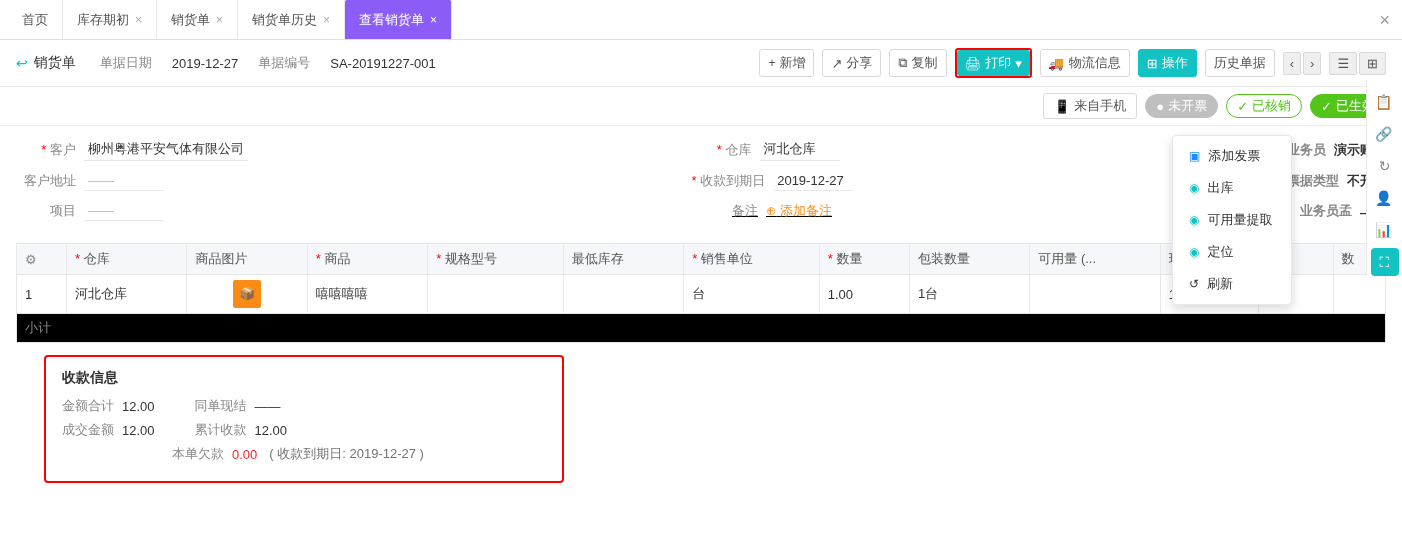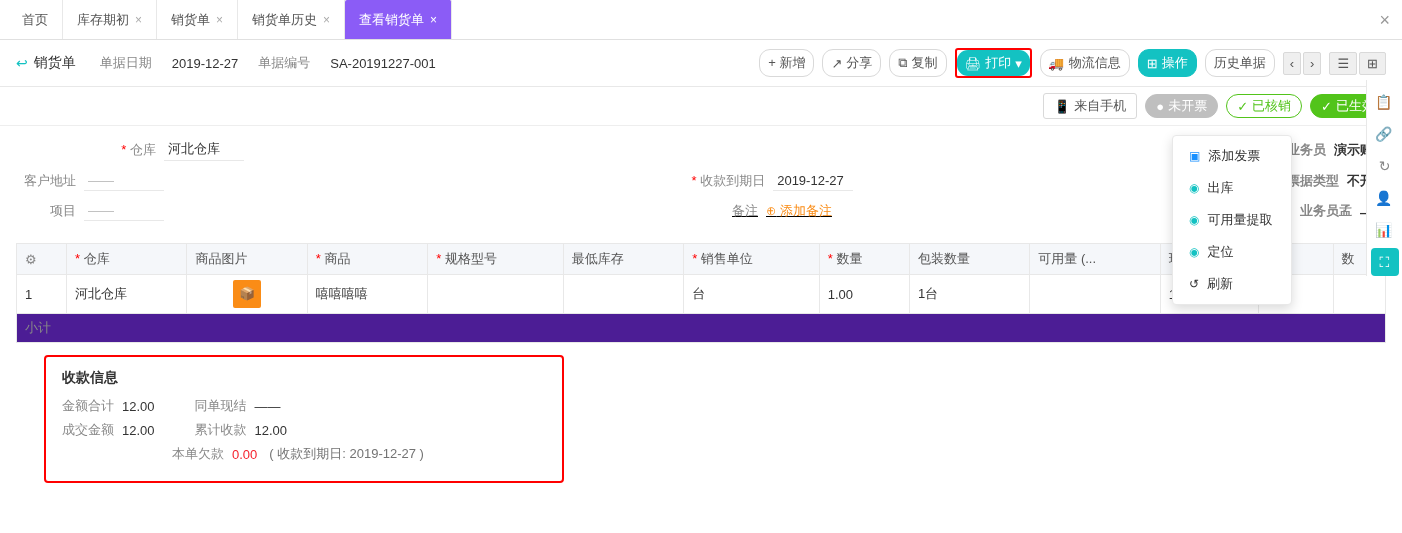--- a/index.html
+++ b/index.html
@@ -40,21 +40,21 @@
     .doc-title { font-size: 14px; font-weight: 500; color: #333; margin-right: 24px; }
     .doc-meta { display: flex; align-items: center; gap: 20px; color: #555; font-size: 13px; }
     .doc-meta-label { color: #888; }
     .doc-meta-value { color: #333; }
 
     .toolbar-right {
       margin-left: auto; display: flex; align-items: center; gap: 8px;
     }
     .toolbar-btn {
       display: flex; align-items: center; gap: 4px; padding: 4px 8px;
-      border: 1px solid #d9d9d9; border-radius: 11px; background: #fff;
+      border: 1px solid #d9d9d9; border-radius: 3px; background: #fff;
       color: #555; cursor: pointer; font-size: 12px; white-space: nowrap;
     }
     .toolbar-btn-active {
       background: #13c2c2; color: #fff; border-color: #13c2c2;
       border: 2px solid red;
     }
     .nav-arrows { display: flex; gap: 2px; }
     .nav-arrow { padding: 3px 6px; border: 1px solid #d9d9d9; cursor: pointer; color: #555; border-radius: 2px; }
     .view-toggle { display: flex; gap: 2px; }
     .view-btn { padding: 3px 7px; border: 1px solid #d9d9d9; cursor: pointer; color: #555; border-radius: 2px; }
@@ -105,21 +105,21 @@
       width: 100%; border-collapse: collapse; font-size: 12px;
     }
     th {
       background: #f5f7fa; border: 1px solid #e8e8e8; padding: 6px 8px;
       text-align: left; color: #555; white-space: nowrap; font-weight: 500;
     }
     th.required::before { content: '* '; color: red; }
     td {
       border: 1px solid #e8e8e8; padding: 5px 8px; color: #333;
     }
-    tr.subtotal td { background: #4c1d95; color: #888; }
+    tr.subtotal td { background: #000000; color: #888; }
     .settings-icon { color: #888; cursor: pointer; }
 
     
     .payment-box {
       margin: 12px 16px; border: 2px solid red; border-radius: 4px;
       padding: 12px 16px; background: #fff; display: inline-block; min-width: 520px;
     }
     .payment-title { font-weight: bold; font-size: 14px; margin-bottom: 10px; color: #333; }
     .payment-row { display: flex; margin-bottom: 6px; gap: 40px; }
     .payment-item { display: flex; align-items: center; gap: 8px; }
@@ -252,20 +252,24 @@
       <span>已核销</span>
     </button>
     <button class="sub-btn status-btn-green">
       <span>✓</span>
       <span>已生效</span>
     </button>
   </div>
 
   <div class="form-section">
     <div class="form-row">
+      <div class="form-field">
+        <span class="form-label required">客户</span>
+        <span class="form-value">柳州粤港平安气体有限公司</span>
+      </div>
       <div class="form-field" style="margin-left:80px;">
         <span class="form-label required">仓库</span>
         <span class="form-value">河北仓库</span>
       </div>
       <div class="right-field" style="margin-left:auto;">
         <span class="right-label">业务员</span>
         <span class="right-value">演示账号</span>
       </div>
     </div>
     <div class="form-row">

